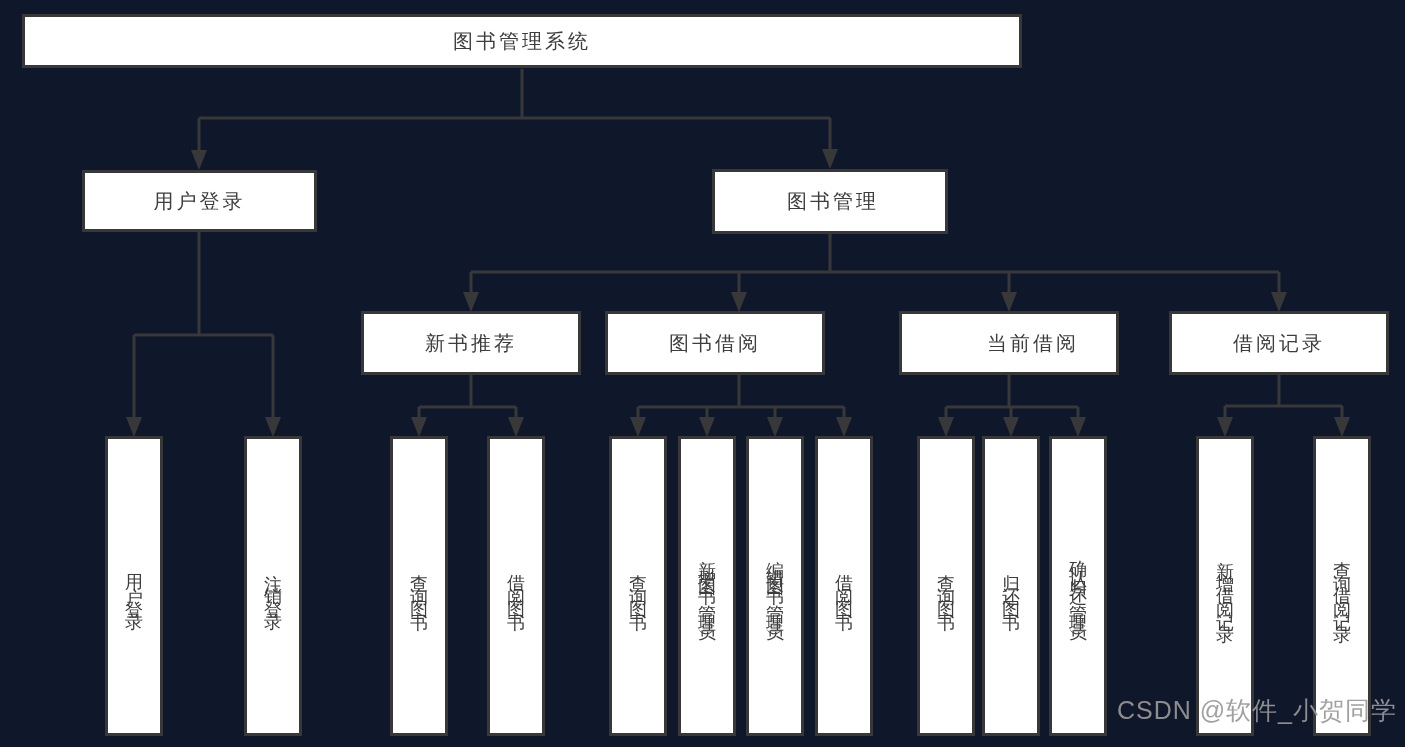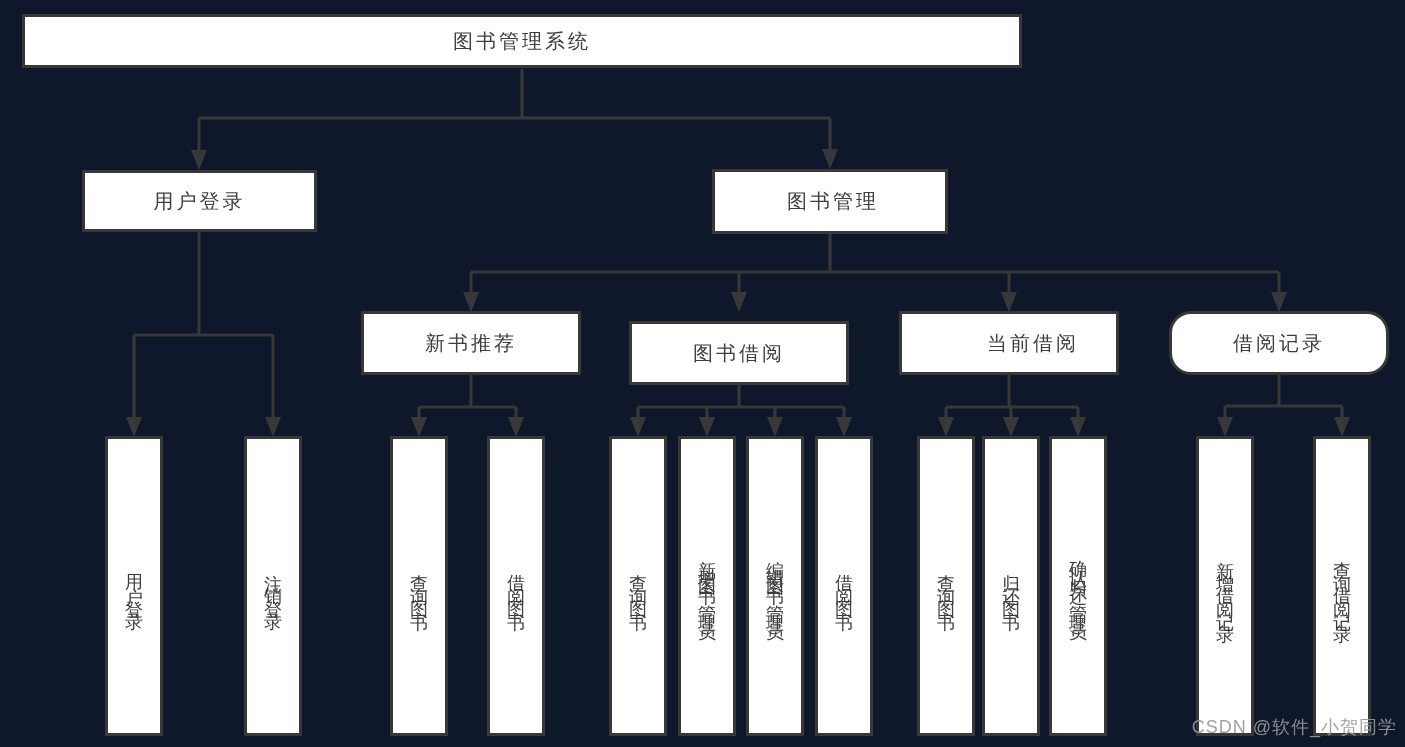--- a/index.html
+++ b/index.html
@@ -41,22 +41,22 @@
     writing-mode: vertical-rl;
     text-orientation: mixed;
     font-size: 18px;
     line-height: 1;
   }
   .ls-wide .lbl { letter-spacing: 13px; }
   .ls-tight .lbl { letter-spacing: 9px; }
   .watermark {
     position: absolute;
     right: 8px;
-    bottom: 8px;
-    font-size: 18px;
+    bottom: 20px;
+    font-size: 25px;
     color: rgba(152, 152, 152, 0.92);
     letter-spacing: 1px;
     white-space: nowrap;
   }
 </style>
 </head>
 <body>
 
 <div class="canvas">
 
@@ -101,27 +101,27 @@
   <div class="box hbox" style="left:82px; top:170px; width:235px; height:62px;">
     <span class="lbl">用户登录</span>
   </div>
   <div class="box hbox" style="left:712px; top:169px; width:236px; height:65px;padding-left:6px;">
     <span class="lbl">图书管理</span>
   </div>
 
   <div class="box hbox" style="left:361px; top:311px; width:220px; height:64px;">
     <span class="lbl">新书推荐</span>
   </div>
-  <div class="box hbox" style="left:629px; top:311px; width:220px; height:64px;margin-top:10px;">
+  <div class="box hbox" style="left:605px; top:311px; width:220px; height:64px;">
     <span class="lbl">图书借阅</span>
   </div>
   <div class="box hbox" style="left:899px; top:311px; width:220px; height:64px;padding-left:48px;">
     <span class="lbl">当前借阅</span>
   </div>
-  <div class="box hbox" style="left:1169px; top:311px; width:220px; height:64px;border-radius:22px;">
+  <div class="box hbox" style="left:1169px; top:311px; width:220px; height:64px;">
     <span class="lbl">借阅记录</span>
   </div>
 
   <div class="box vbox ls-wide" style="left:105px; top:436px; width:58px; height:300px;">
     <span class="lbl">用户登录</span>
   </div>
   <div class="box vbox ls-wide" style="left:244px; top:436px; width:58px; height:300px;">
     <span class="lbl">注销登录</span>
   </div>
 

